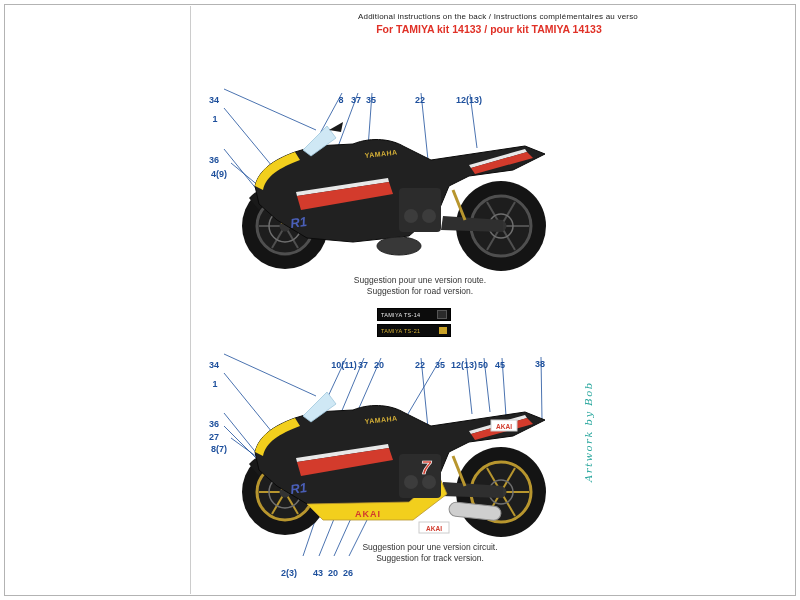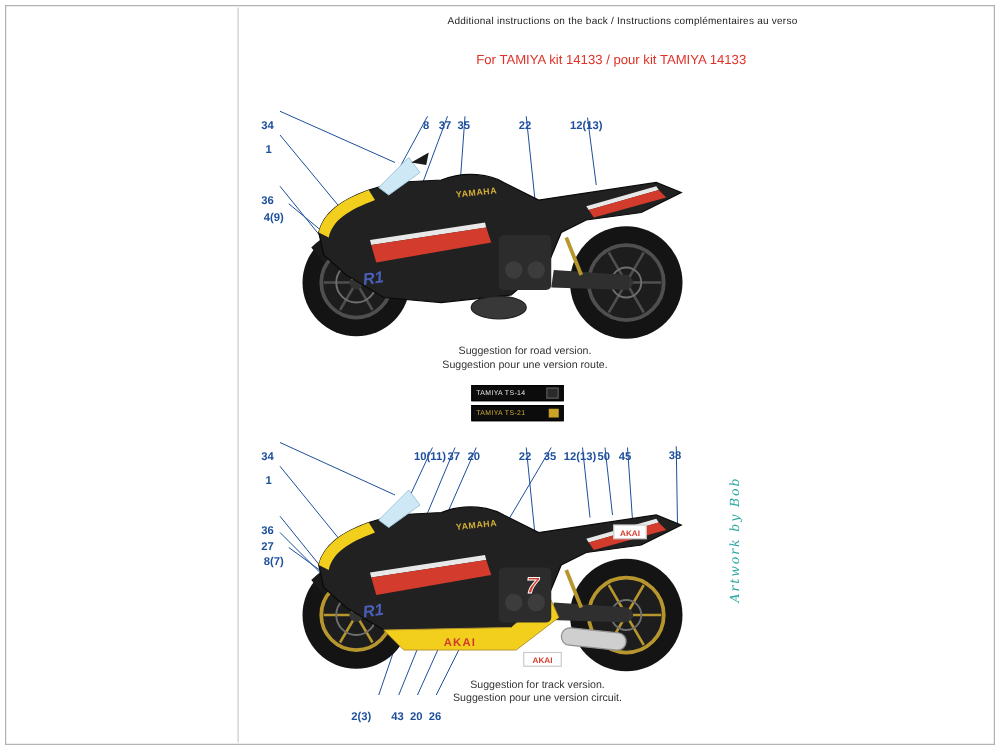--- a/index.html
+++ b/index.html
@@ -2,21 +2,21 @@
 <html><head>
 <meta charset="utf-8">
 <style>
   html,body{margin:0;padding:0;background:#e9e9e9;}
   .page{position:relative;width:800px;height:600px;background:#ffffff;overflow:hidden;
         font-family:"Liberation Sans",sans-serif;}
   .frame{position:absolute;inset:4px;border:1px solid #b3b3b3;pointer-events:none;}
   .foldline{position:absolute;left:190px;top:6px;bottom:6px;width:1px;background:#cccccc;}
   .header{position:absolute;left:190px;right:12px;top:12px;text-align:center;}
   .header .note{font-size:8px;color:#222;letter-spacing:.2px;margin-left:18px;}
-  .header .kit{margin-top:21px;font-size:10.5px;font-weight:normal;color:#e03127;}
+  .header .kit{margin-top:2px;font-size:10.5px;font-weight:bold;color:#e03127;}
   svg.leaders{position:absolute;left:0;top:0;pointer-events:none;}
   svg.bike{position:absolute;}
   svg text{font-family:"Liberation Sans",sans-serif;}
   .co{position:absolute;transform:translate(-50%,-50%);font-size:9px;font-weight:bold;
       color:#1d4f9c;white-space:nowrap;margin-top:12px;}
   .caption{position:absolute;width:340px;text-align:center;font-size:8.5px;color:#333;line-height:11px;}
   .paints{position:absolute;left:377px;top:308px;display:flex;flex-direction:column;gap:3px;}
   .chip{width:66px;height:11px;background:#0c0c0c;display:flex;align-items:center;
         justify-content:space-between;padding:0 3px;border:1px solid #000;}
   .chip .lbl{font-size:5.5px;letter-spacing:.3px;}
@@ -125,22 +125,22 @@
   <span class="co" style="left:215px;top:107px">1</span>
   <span class="co" style="left:214px;top:148px">36</span>
   <span class="co" style="left:219px;top:162px">4(9)</span>
   <span class="co" style="left:341px;top:88px">8</span>
   <span class="co" style="left:356px;top:88px">37</span>
   <span class="co" style="left:371px;top:88px">35</span>
   <span class="co" style="left:420px;top:88px">22</span>
   <span class="co" style="left:469px;top:88px">12(13)</span>
 
   <div class="caption" style="left:250px;top:275px">
+    <div>Suggestion pour une version route.</div>
     <div>Suggestion for road version.</div>
-    <div>Suggestion pour une version route.</div>
   </div>
 
   <div class="paints">
     <div class="chip ts14">
       <span class="lbl">TAMIYA TS-14</span>
       <span class="sw"></span>
     </div>
     <div class="chip ts21">
       <span class="lbl">TAMIYA TS-21</span>
       <span class="sw"></span>
@@ -216,18 +216,18 @@
   <span class="co" style="left:464px;top:353px">12(13)</span>
   <span class="co" style="left:483px;top:353px">50</span>
   <span class="co" style="left:500px;top:353px">45</span>
   <span class="co" style="left:540px;top:352px">38</span>
   <span class="co" style="left:289px;top:561px">2(3)</span>
   <span class="co" style="left:318px;top:561px">43</span>
   <span class="co" style="left:333px;top:561px">20</span>
   <span class="co" style="left:348px;top:561px">26</span>
 
   <div class="caption" style="left:260px;top:542px">
+    <div>Suggestion pour une version circuit.</div>
     <div>Suggestion for track version.</div>
-    <div>Suggestion pour une version circuit.</div>
   </div>
 
   <div class="credit">Artwork by Bob</div>
 </div>
 
 </body></html>

